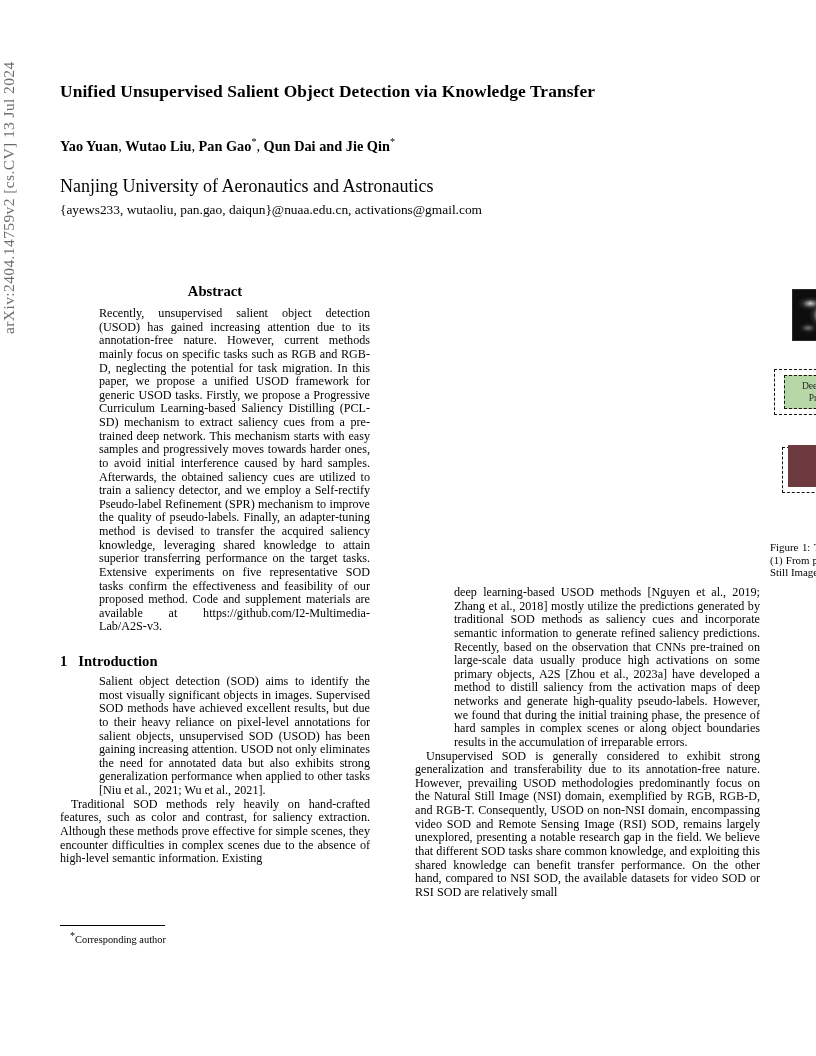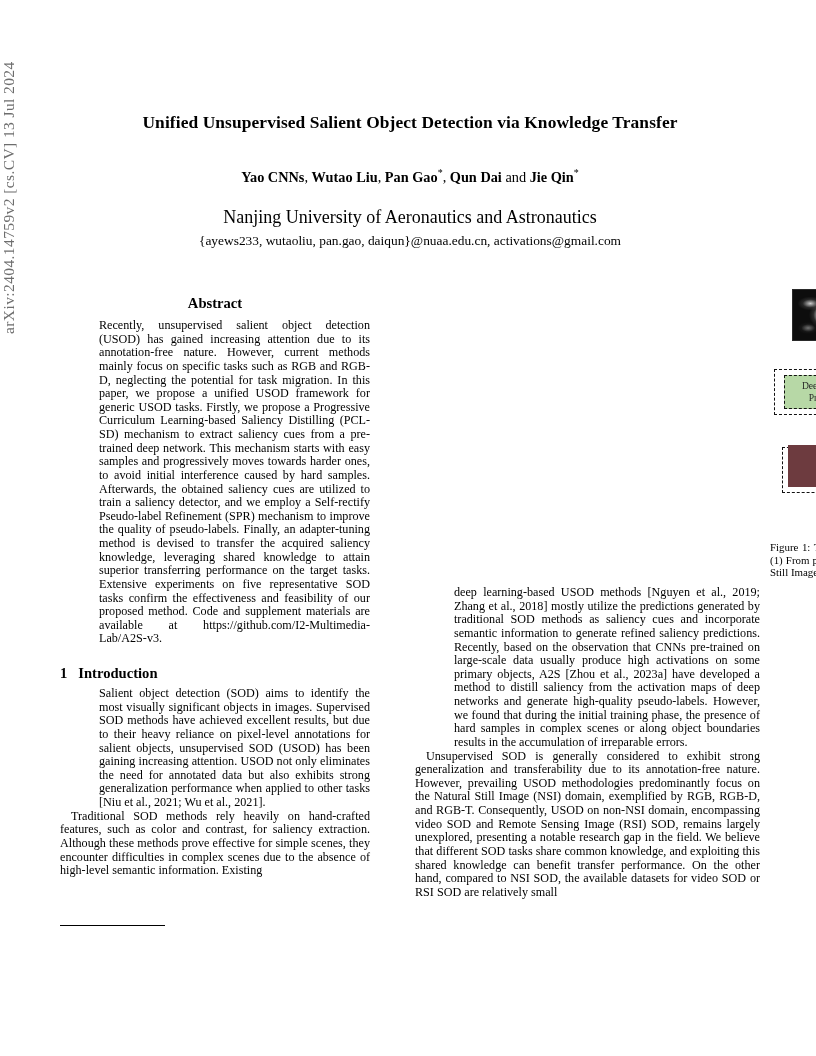--- a/index.html
+++ b/index.html
@@ -35,34 +35,34 @@
   
   #page {
     position: absolute;
     left: 60px;
     top: 0;
     width: 700px;
     height: 1056px;
   }
 
   
-  #title-block { padding-top: 112px; text-align: center; }
+  #title-block { padding-top: 81px; text-align: left; }
   #paper-title {
     font-size: 17.4px;
     font-weight: bold;
     letter-spacing: 0.1px;
     margin: 0;
   }
   #author-line {
     margin-top: 34px;
     font-size: 14.3px;
   }
   #author-line .au { font-weight: bold; }
   #author-line .sep { font-weight: normal; }
-  #author-line .and { font-weight: normal; }
+  #author-line .and { font-weight: bold; }
   sup.star { font-size: 10px; vertical-align: super; }
   #affiliation {
     margin-top: 21px;
     font-size: 18px;
   }
   #emails {
     margin-top: 5px;
     font-size: 13.4px;
   }
 
@@ -80,21 +80,21 @@
     width: 310px;
   }
   #col-left  { left: 0px; }
   #col-right { left: 355px; }
 
   
   #abstract-heading {
     text-align: center;
     font-size: 14.6px;
     font-weight: bold;
-    margin: 12px 0 7px 0;
+    margin: 0 0 7px 0;
   }
   p.body {
     margin: 0;
     font-size: 12.15px;
     line-height: 13.62px;
     text-align: justify;
     text-justify: inter-word;
     hyphens: none;
   }
   p.body + p.body { text-indent: 11px; }
@@ -212,21 +212,21 @@
 <body>
 
 <div id="arxiv-stamp">arXiv:2404.14759v2  [cs.CV]  13 Jul 2024</div>
 
 <div id="page">
 
   <div id="title-block">
     <h1 id="paper-title">Unified Unsupervised Salient Object Detection via Knowledge Transfer</h1>
 
     <div id="author-line">
-      <span class="au">Yao CNNs</span><span class="sep">, </span><span class="au">Wutao Liu</span><span class="sep">, </span><span class="au">Pan Gao</span><sup class="star">*</sup><span class="sep">, </span><span class="au">Qun Dai</span>
+      <span class="au">Yao Yuan</span><span class="sep">, </span><span class="au">Wutao Liu</span><span class="sep">, </span><span class="au">Pan Gao</span><sup class="star">*</sup><span class="sep">, </span><span class="au">Qun Dai</span>
       <span class="and">and</span>
       <span class="au">Jie Qin</span><sup class="star">*</sup>
     </div>
 
     <div id="affiliation">Nanjing University of Aeronautics and Astronautics</div>
     <div id="emails">{ayews233, wutaoliu, pan.gao, daiqun}@nuaa.edu.cn, activations@gmail.com</div>
   </div>
 
   <div id="columns">
 
@@ -276,14 +276,15 @@
 
       <div style="position:absolute; top:303px; left:0; width:345px;">
         <p class="body nofirstindent">deep learning-based USOD methods  [Nguyen et al., 2019; Zhang et al., 2018] mostly utilize the predictions generated by traditional SOD methods as saliency cues and incorporate semantic information to generate refined saliency predictions. Recently, based on the observation that CNNs pre-trained on large-scale data usually produce high activations on some primary objects, A2S [Zhou et al., 2023a] have developed a method to distill saliency from the activation maps of deep networks and generate high-quality pseudo-labels. However, we found that during the initial training phase, the presence of hard samples in complex scenes or along object boundaries results in the accumulation of irreparable errors.</p>
         <p class="body">Unsupervised SOD is generally considered to exhibit strong generalization and transferability due to its annotation-free nature. However, prevailing USOD methodologies predominantly focus on the Natural Still Image (NSI) domain, exemplified by RGB, RGB-D, and RGB-T. Consequently, USOD on non-NSI domain, encompassing video SOD and Remote Sensing Image (RSI) SOD, remains largely unexplored, presenting a notable research gap in the field. We believe that different SOD tasks share common knowledge, and exploiting this shared knowledge can benefit transfer performance. On the other hand, compared to NSI SOD, the available datasets for video SOD or RSI SOD are relatively small</p>
       </div>
     </div>
   </div>
 
   <div id="footnote">
     <div id="footnote-rule"></div>
+    <div id="footnote-text"><sup class="star">*</sup><span>Corresponding author</span></div>
   </div>
 </div>
 
 </body></html>

